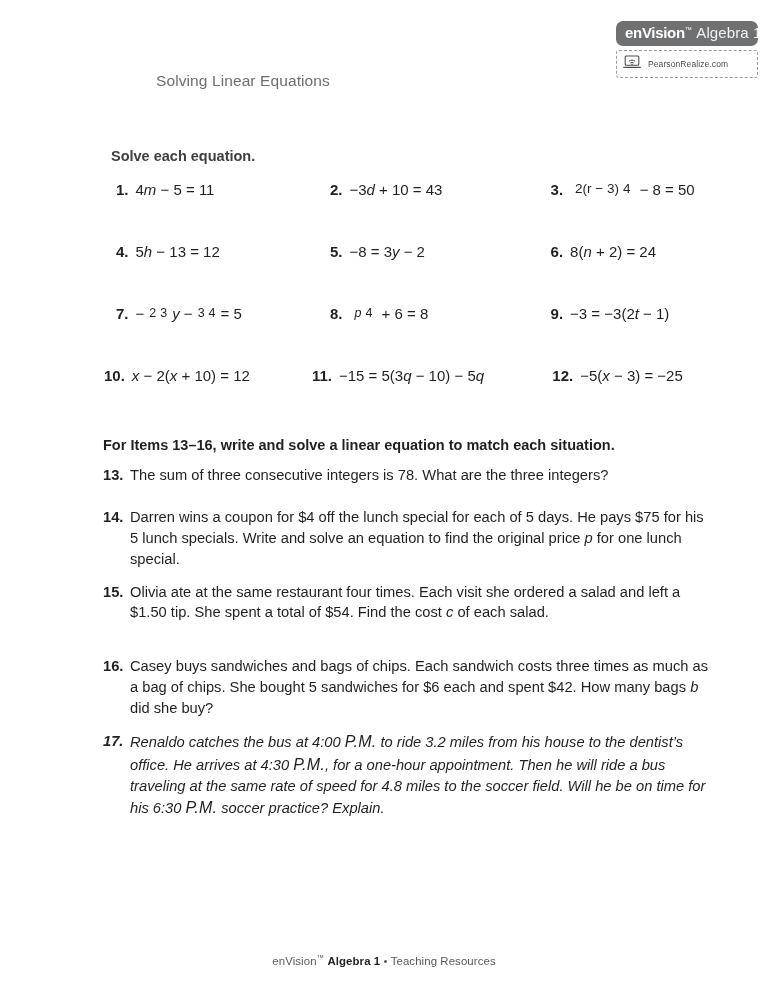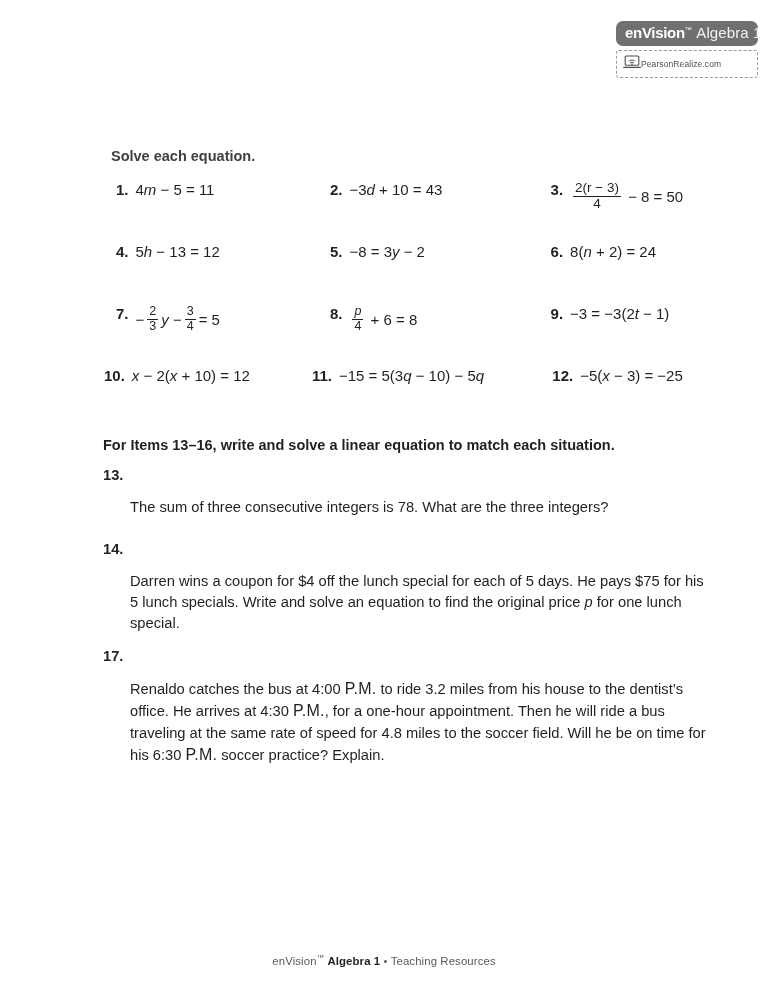--- a/index.html
+++ b/index.html
@@ -118,20 +118,21 @@
     font-weight: normal;
     letter-spacing: .1px;
   }
   .realize-box {
     margin-top: 4px;
     border: 1px dashed #9a9a9a;
     border-radius: 3px;
     padding: 4px 6px;
     display: flex;
     align-items: center;
+    gap: 7px;
     background: #ffffff;
   }
   .realize-text {
     font-size: 8.5px;
     color: #4d4d4d;
     letter-spacing: .1px;
     white-space: nowrap;
   }
   .laptop-icon { flex: 0 0 auto; display: block; }
 
@@ -189,21 +190,21 @@
     white-space: nowrap;
     display: flex;
     align-items: center;
     line-height: 1.1;
   }
   .eq-body i { font-style: italic; }
 
   
   .frac {
     display: inline-flex;
-    flex-direction: column;
+    flex-direction: row;
     align-items: center;
     vertical-align: middle;
     margin: 0 3px;
     position: relative;
     top: -1px;
   }
   .frac .num, .frac .den {
     font-size: 12.5px;
     line-height: 1.08;
     padding: 0 2px;
@@ -227,32 +228,32 @@
     font-size: 14.7px;
     line-height: 1.42;
     color: #231f20;
   }
   .prob .pn {
     font-weight: bold;
     width: 27px;
     flex: 0 0 27px;
     text-align: left;
   }
-  .prob .ptext { flex: 1; margin-top: 32px; }
+  .prob .ptext { flex: 1; }
   .prob .ptext i { font-style: italic; }
   .smallcaps {
     font-size: 16px;
     letter-spacing: .2px;
   }
 
   .prob-13 { margin-top: 0; }
   .prob-14 { margin-top: 21px; }
   .prob-15 { margin-top: 12px; }
   .prob-16 { margin-top: 33px; }
-  .prob-17 { margin-top: 12px; }
+  .prob-17 { margin-top: 12px; font-style: italic; }
   .prob-18 { margin-top: 76px; }
 
   
   .footer {
     position: absolute;
     left: 0;
     right: 0;
     top: 953px;
     text-align: center;
     font-size: 11.4px;
@@ -262,20 +263,21 @@
   .footer b { font-weight: bold; color: #231f20; }
   .footer .tm { font-size: 7.5px; vertical-align: super; }
 </style>
 </head>
 <body>
 
 <div class="page">
 
 
   <div class="title-block">
+    <div class="subtitle">Solving Linear Equations</div>
   </div>
 
   <div class="logo-wrap">
     <div class="logo-badge">
       <span class="logo-envision">enVision</span><span class="logo-tm">™</span>
       <span class="logo-course">Algebra 1</span>
     </div>
     <div class="realize-box">
       <span class="laptop-icon">
         <svg width="18" height="14" viewBox="0 0 18 14">
@@ -391,21 +393,29 @@
     <div class="prob prob-13">
       <span class="pn">13.</span>
       <span class="ptext">The sum of three consecutive integers is 78. What are the three integers?</span>
     </div>
 
     <div class="prob prob-14">
       <span class="pn">14.</span>
       <span class="ptext"><span>Darren wins a coupon for $4 off the lunch special for each of 5 days. He pays $75 for his 5 lunch specials. Write and solve an equation to find the original price </span><i>p</i><span> for one lunch special.</span></span>
     </div>
 
-
+    <div class="prob prob-15">
+      <span class="pn">15.</span>
+      <span class="ptext"><span>Olivia ate at the same restaurant four times. Each visit she ordered a salad and left a $1.50 tip. She spent a total of $54. Find the cost </span><i>c</i><span> of each salad.</span></span>
+    </div>
+
+    <div class="prob prob-16">
+      <span class="pn">16.</span>
+      <span class="ptext"><span>Casey buys sandwiches and bags of chips. Each sandwich costs three times as much as a bag of chips. She bought 5 sandwiches for $6 each and spent $42. How many bags </span><i>b</i><span> did she buy?</span></span>
+    </div>
 
     <div class="prob prob-17">
       <span class="pn">17.</span>
       <span class="ptext"><span>Renaldo catches the bus at 4:00 </span><span class="smallcaps">P.M.</span><span> to ride 3.2 miles from his house to the dentist’s office. He arrives at 4:30 </span><span class="smallcaps">P.M.</span><span>, for a one-hour appointment. Then he will ride a bus traveling at the same rate of speed for 4.8 miles to the soccer field. Will he be on time for his 6:30 </span><span class="smallcaps">P.M.</span><span> soccer practice? Explain.</span></span>
     </div>
 
 
   </div>
 
   <div class="footer">

